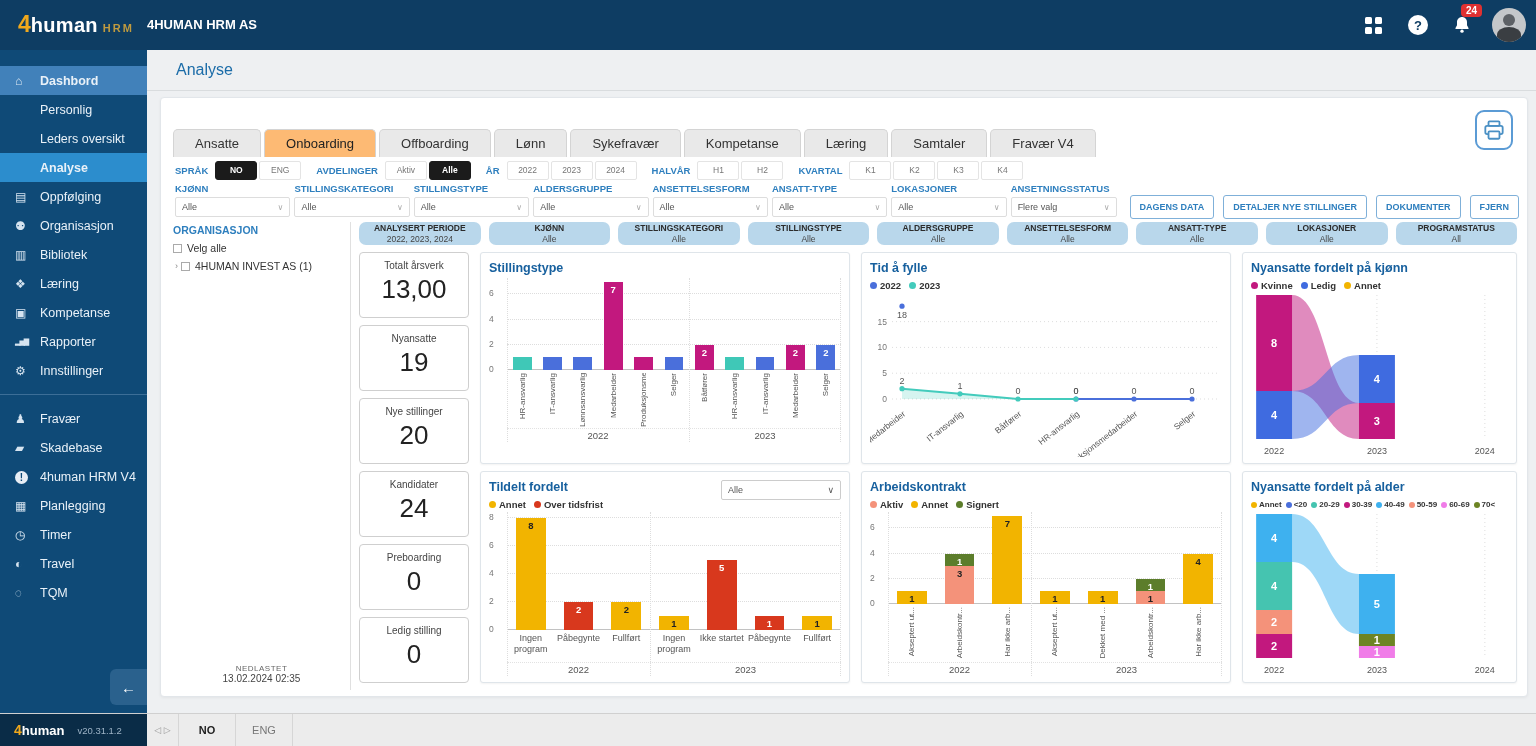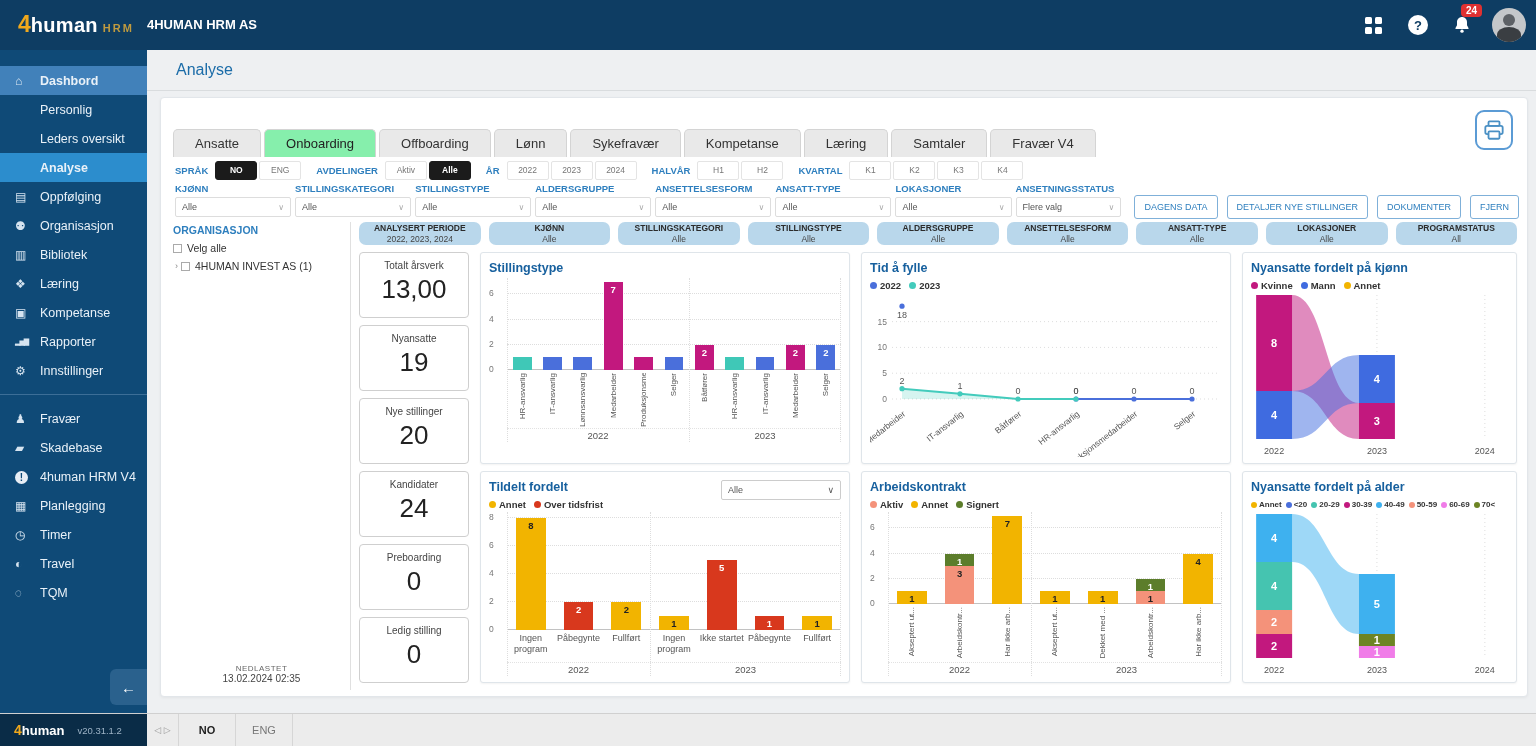--- a/index.html
+++ b/index.html
@@ -35,36 +35,36 @@
   .collapse{position:absolute;right:0;bottom:8px;width:37px;height:36px;background:#2a618d;border-radius:6px 0 0 6px;color:#fff;font-size:15px;display:flex;align-items:center;justify-content:center;cursor:pointer}
   
   .main{position:absolute;left:147px;top:50px;width:1389px;height:663px}
   .pagehead{position:absolute;left:0;top:0;width:100%;height:41px;border-bottom:1px solid #d9dcde}
   .ptitle{position:absolute;left:29px;top:11px;font-size:16px;color:#1b6ca8}
   .panel{position:absolute;left:13px;top:47px;right:8px;bottom:16px;background:#fff;border:1px solid #e2e6ea;border-radius:4px;box-shadow:0 1px 3px rgba(0,0,0,.05)}
   .printbtn{position:absolute;top:12px;right:14px;width:38px;height:40px;border:2px solid #5b9bd5;border-radius:9px;display:flex;align-items:center;justify-content:center;cursor:pointer;background:#fff}
   
   .tabs{position:absolute;top:31px;left:12px;display:flex;height:28px}
   .tab{height:28px;padding:0 21px;background:#e9e9e9;border:1px solid #d4d4d4;border-bottom:none;border-radius:5px 5px 0 0;font-size:13px;color:#333;display:flex;align-items:center;margin-right:3px;cursor:pointer}
-  .tab.active{background:#86efac;color:#222}
+  .tab.active{background:#fdba74;color:#222}
   
   .frow1{position:absolute;top:61px;left:14px;right:6px;height:22px;display:flex;align-items:center}
   .fgroup{display:flex;align-items:center;margin-right:13px}
   .flabel{font-size:9.5px;font-weight:bold;color:#2e7fbe;margin-right:7px;white-space:nowrap}
   .fopt{min-width:42px;height:19px;background:#fff;border:1px solid #e4e4e4;font-size:8.5px;color:#777;display:flex;align-items:center;justify-content:center;margin-right:2px;border-radius:2px;cursor:pointer;padding:0 6px}
   .fopt.active{background:#1b1b1b;color:#fff;font-weight:bold;border-color:#1b1b1b;border-radius:3px}
   .fgroup.months .fopt{min-width:35px;padding:0 3px}
   
   .frow2{position:absolute;top:85px;left:14px;right:8px;height:36px;display:flex}
   .fdd{width:132px;margin-right:4px}
   .fdd .flabel{display:block;margin-bottom:3px}
   .fsel{height:20px;border:1px solid #ddd;border-radius:2px;background:#fff;font-size:9px;color:#555;display:flex;align-items:center;justify-content:space-between;padding:0 6px;cursor:pointer}
   .fsel .chev{color:#aaa;font-size:8px}
   .fbtns{margin-left:auto;display:flex;align-items:flex-end;padding-bottom:0}
-  .fbtn{height:24px;border:1px solid #7fb0d9;border-radius:3px;color:#2e7fbe;font-size:9px;font-weight:normal;background:#fff;display:flex;align-items:center;padding:0 9px;margin-left:9px;cursor:pointer;white-space:nowrap}
+  .fbtn{height:24px;border:1px solid #7fb0d9;border-radius:3px;color:#2e7fbe;font-size:9px;font-weight:bold;background:#fff;display:flex;align-items:center;padding:0 9px;margin-left:9px;cursor:pointer;white-space:nowrap}
   
   .bodyrow{position:absolute;top:124px;left:12px;right:10px;bottom:6px;display:flex}
   .orgcol{width:178px;border-right:1px solid #e0e0e0;position:relative;padding-top:2px}
   .orgtitle{font-size:10.5px;font-weight:bold;color:#2e7fbe}
   .orow{display:flex;align-items:center;font-size:10.5px;color:#333;margin-top:6px}
   .cb{width:9px;height:9px;border:1px solid #aaa;background:#fff;margin-right:5px;flex:0 0 9px}
   .exp{color:#888;font-size:9px;margin-right:3px}
   .nedlastet{position:absolute;bottom:6px;left:0;width:100%;text-align:center}
   .nl1{font-size:8px;color:#666;letter-spacing:.5px}
   .nl2{font-size:10px;color:#444}
@@ -562,21 +562,21 @@
               </svg></div>
           <div class="card rib" id="c2"><div class="chead">
                 <div class="ctitle">Nyansatte fordelt på kjønn</div>
               </div><div class="legend">
                 <span class="litem">
                   <span class="ldot" style="background: rgb(194, 24, 126);"></span>
                   <span class="ltext">Kvinne</span>
                 </span>
                 <span class="litem">
                   <span class="ldot" style="background: rgb(63, 107, 224);"></span>
-                  <span class="ltext">Mann</span>
+                  <span class="ltext">Ledig</span>
                 </span>
                 <span class="litem">
                   <span class="ldot" style="background: rgb(242, 180, 0);"></span>
                   <span class="ltext">Annet</span>
                 </span>
               </div><svg width="257" height="164">
                 <line x1="125.93" y1="2" x2="125.93" y2="146" stroke="#ddd" stroke-dasharray="1,3"></line>
                 <line x1="233.87" y1="2" x2="233.87" y2="146" stroke="#ddd" stroke-dasharray="1,3"></line>
                 <path d="M41.120000000000005,2 C74.53,2 74.53,110 107.94,110 L107.94,146 C74.53,146 74.53,98 41.120000000000005,98 Z" fill="#c2187e" opacity="0.5"></path>
                 <path d="M41.120000000000005,98 C74.53,98 74.53,62 107.94,62 L107.94,110 C74.53,110 74.53,146 41.120000000000005,146 Z" fill="#3f6be0" opacity="0.5"></path>

